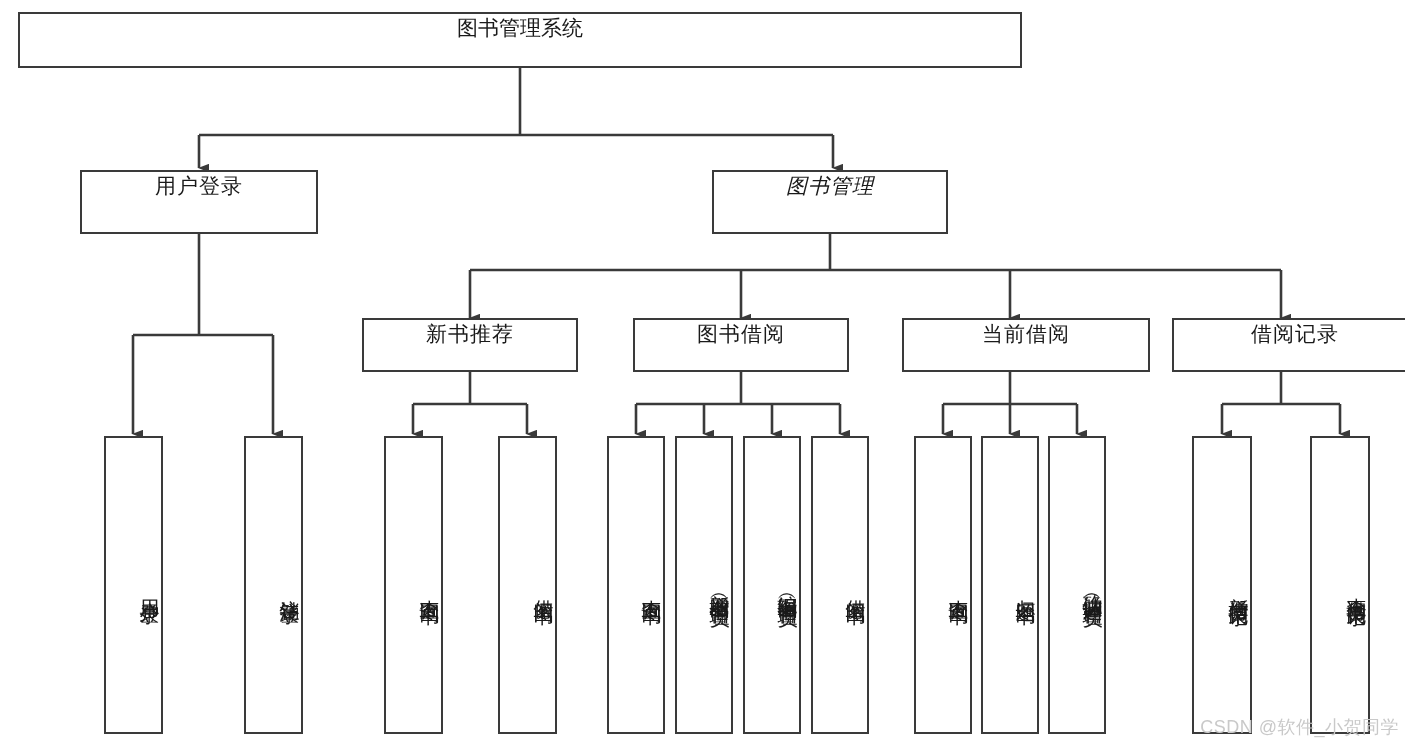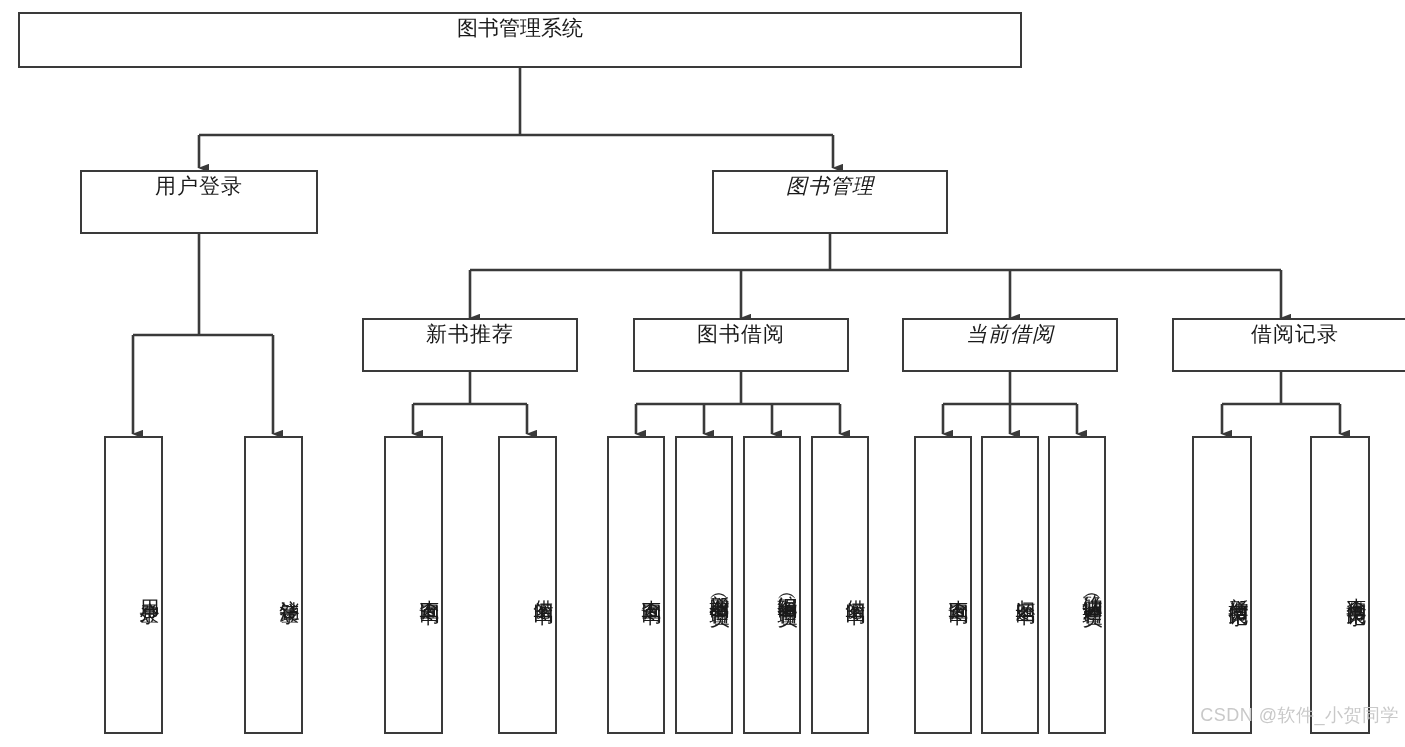--- a/index.html
+++ b/index.html
@@ -4,21 +4,21 @@
 <style>
   html,body{margin:0;padding:0;background:#ffffff;}
   body{width:1405px;height:747px;font-family:"Liberation Sans","DejaVu Sans",sans-serif;position:relative;overflow:hidden;}
   #stage{position:relative;width:1405px;height:747px;}
   svg#wires{position:absolute;left:0;top:0;width:1405px;height:747px;}
   .node{position:absolute;box-sizing:border-box;background:#ffffff;border:2.5px solid #3a3a3a;display:flex;justify-content:center;color:#1a1a1a;}
   .node.h{font-size:21px;letter-spacing:1px;}
   .node.root{font-size:21px;}
   .node.leaf{writing-mode:vertical-rl;text-orientation:upright;font-size:20px;line-height:1.16;letter-spacing:2px;padding-top:6px;align-items:flex-start;justify-content:center;}
   .node.leaf span{writing-mode:vertical-rl;text-orientation:upright;display:block;white-space:normal;}
-  .watermark{position:absolute;right:6px;bottom:20px;font-size:18px;color:#c9c9c9;letter-spacing:.5px;white-space:nowrap;}
+  .watermark{position:absolute;right:6px;bottom:8px;font-size:18px;color:#c9c9c9;letter-spacing:.5px;white-space:nowrap;}
 </style>
 </head>
 <body>
 
 <div id="stage">
 
   <svg id="wires" viewBox="0 0 1405 747">
     <defs>
       <marker id="ah" markerWidth="10" markerHeight="11" refX="4.2" refY="10" orient="auto" markerUnits="userSpaceOnUse">
         <path d="M0,0 L8.4,0 L4.2,11 Z" fill="#3a3a3a"></path>
@@ -78,21 +78,21 @@
   <div class="node h" style="left:712px;top:170px;width:236px;height:64px;font-style:italic;">
     <span>图书管理</span>
   </div>
 
   <div class="node h" style="left:362px;top:318px;width:216px;height:54px;">
     <span>新书推荐</span>
   </div>
   <div class="node h" style="left:633px;top:318px;width:216px;height:54px;">
     <span>图书借阅</span>
   </div>
-  <div class="node h" style="left:902px;top:318px;width:216px;height:54px;font-style:italic;">
+  <div class="node h" style="left:902px;top:318px;width:248px;height:54px;">
     <span>当前借阅</span>
   </div>
   <div class="node h" style="left:1172px;top:318px;width:246px;height:54px;">
     <span>借阅记录</span>
   </div>
 
   <div class="node leaf" style="left:104px;top:436px;width:59px;height:298px;">
     <span>用户登录</span>
   </div>
   <div class="node leaf" style="left:244px;top:436px;width:59px;height:298px;">

